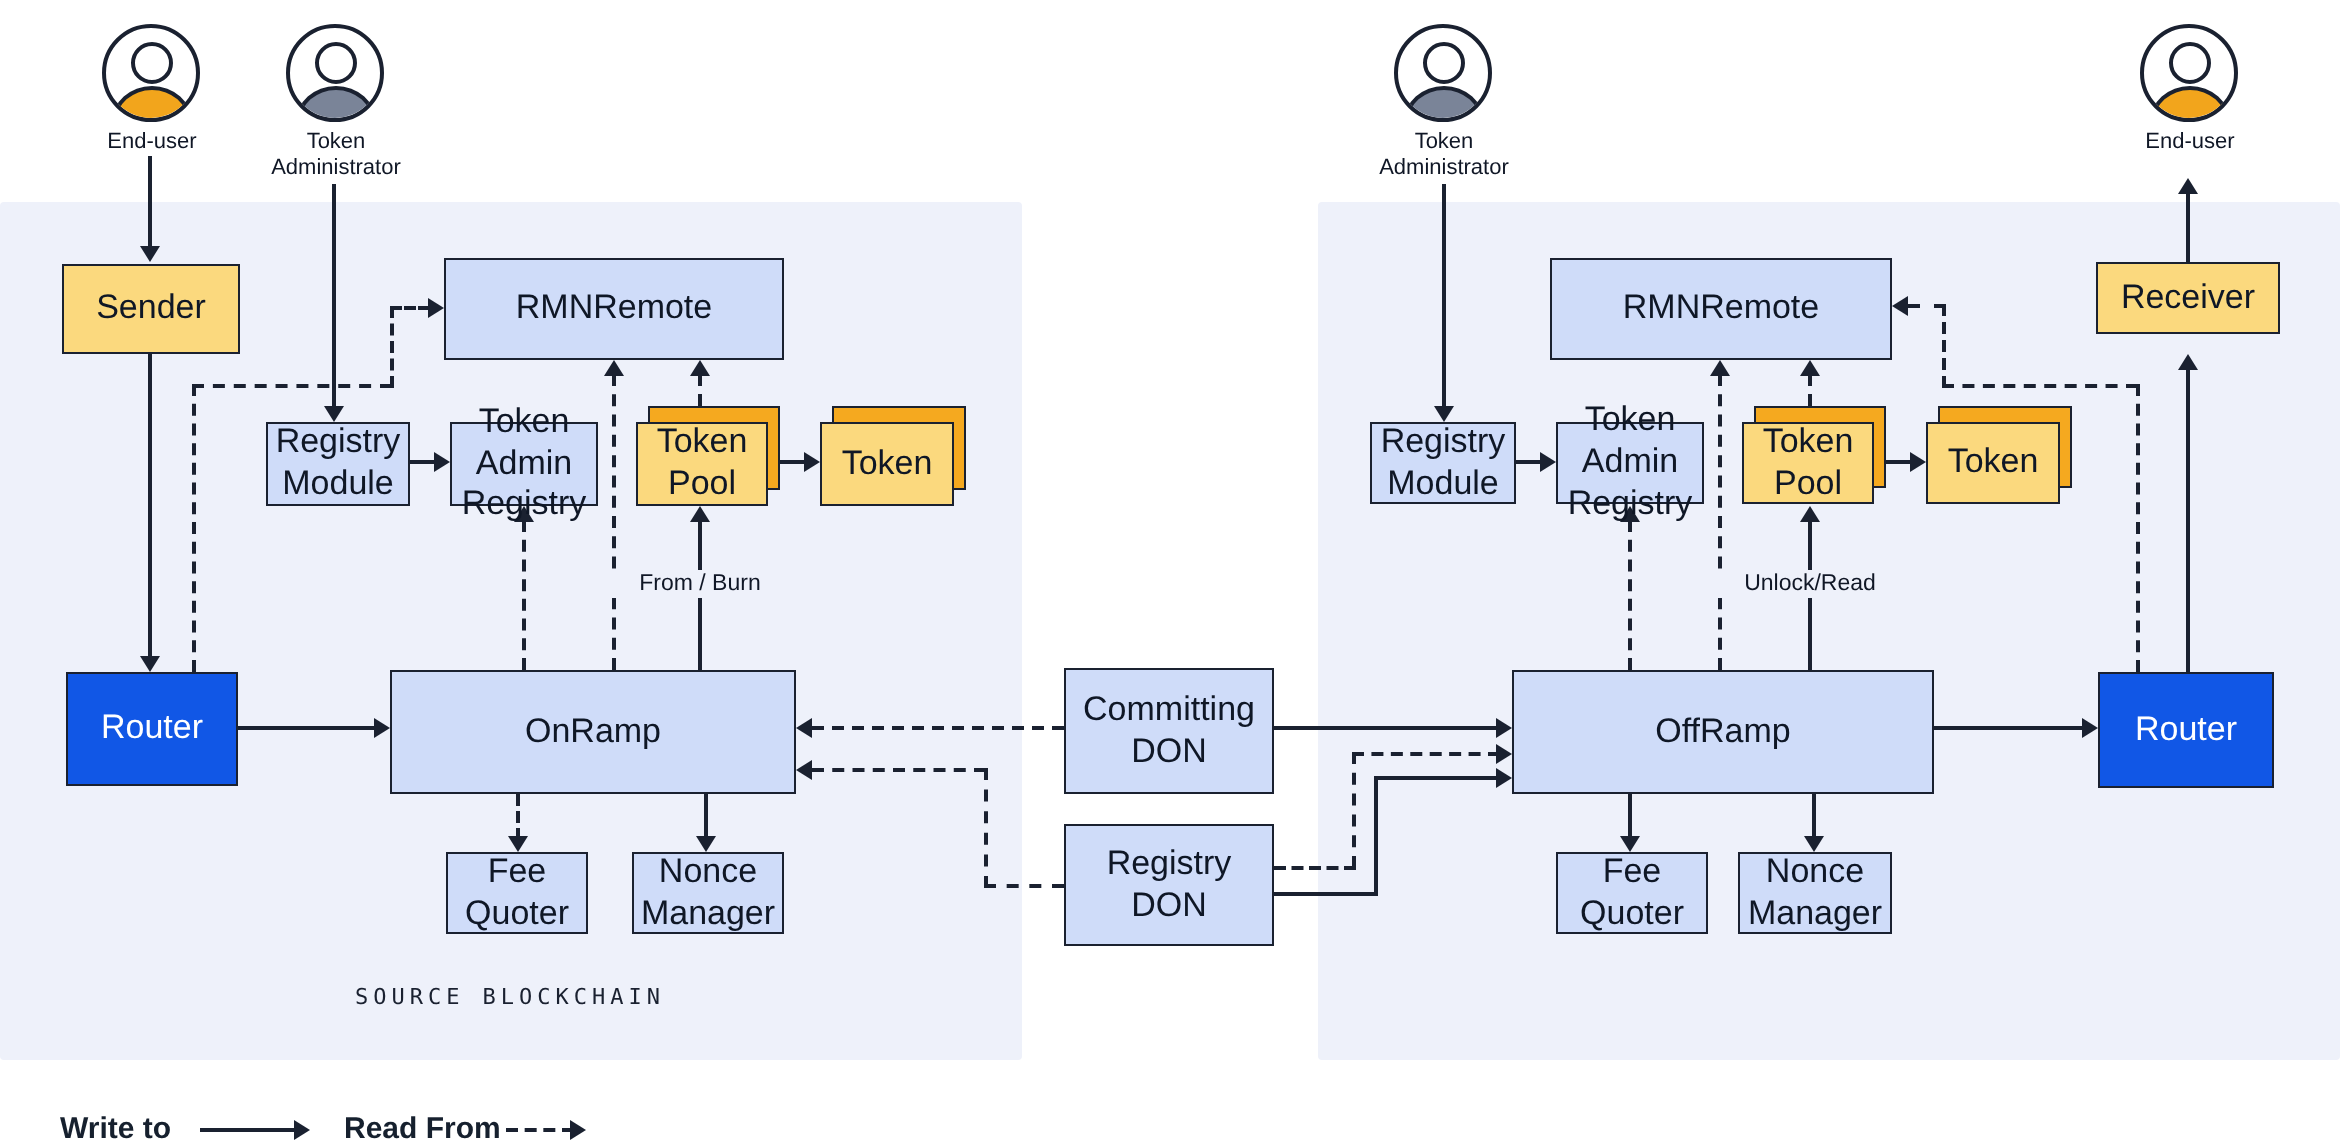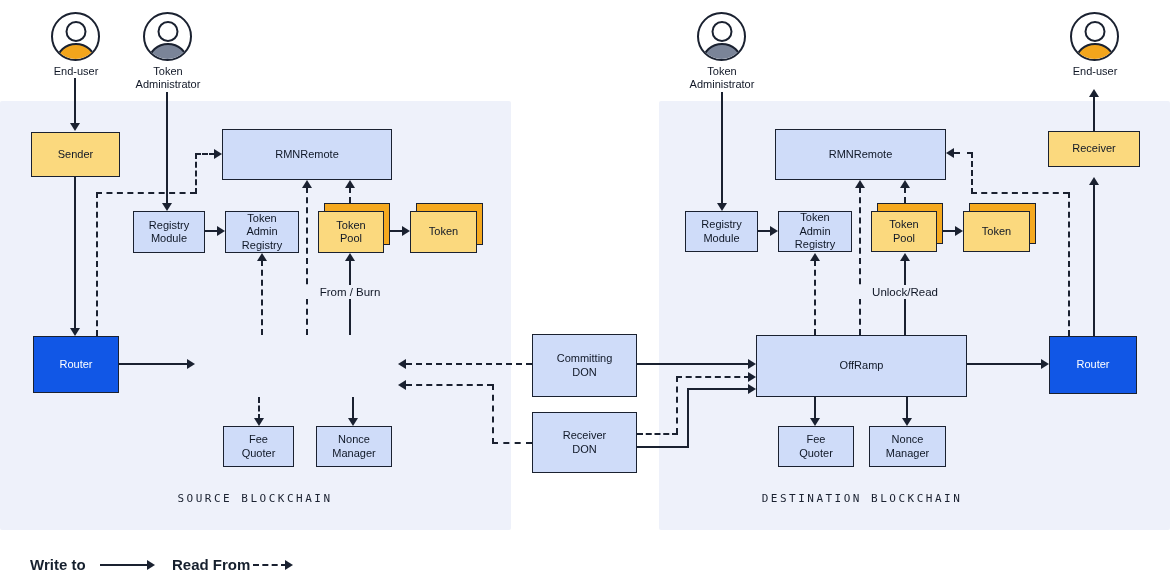--- a/index.html
+++ b/index.html
@@ -11,21 +11,21 @@
     --bright:#1157E6;
   }
   *{margin:0;padding:0;box-sizing:border-box;}
   html,body{width:1170px;height:572px;background:#ffffff;overflow:hidden;
     font-family:"Liberation Sans",sans-serif;color:#101726;}
   #stage{position:relative;width:1170px;height:572px;background:#fff;}
 
   .panel{position:absolute;background:var(--panel);border-radius:2px;}
 
   .node{position:absolute;display:flex;align-items:center;justify-content:center;
-    text-align:center;border:1.6px solid var(--line);font-size:11px;line-height:1.22;
+    text-align:center;border:1.6px solid var(--line);font-size:17px;line-height:1.22;
     color:#0F1726;z-index:3;padding:17px;}
   .fill-blue{background:var(--blue);}
   .fill-yellow{background:var(--yellow);}
   .fill-orange{background:var(--orange);z-index:2;}
   .fill-bright{background:var(--bright);color:#fff;}
 
   .hline{position:absolute;height:2px;background:var(--line);z-index:1;}
   .vline{position:absolute;width:2px;background:var(--line);z-index:1;}
   .hdash{position:absolute;height:0;border-top:2px dashed var(--line);z-index:1;}
   .vdash{position:absolute;width:0;border-left:2px dashed var(--line);z-index:1;}
@@ -217,35 +217,38 @@
     </div>
 
   <div class="node fill-orange" style="left:416px;top:203px;width:67px;height:42px"></div>
   <div class="node fill-yellow" style="left:410px;top:211px;width:67px;height:42px">
       <span>Token</span>
     </div>
 
   <div class="node fill-bright" style="left:33px;top:336px;width:86px;height:57px">
       <span>Router</span>
     </div>
+  <div class="node fill-blue" style="left:195px;top:335px;width:203px;height:62px">
+      <span>OnRamp</span>
+    </div>
   <div class="node fill-blue" style="left:223px;top:426px;width:71px;height:41px">
       <span>Fee Quoter</span>
     </div>
   <div class="node fill-blue" style="left:316px;top:426px;width:76px;height:41px">
       <span>Nonce Manager</span>
     </div>
 
   <div class="flowlbl" style="left:303px;top:285px;width:94px">From / Burn</div>
   <div class="region" style="left:145px;top:492px;width:220px">SOURCE BLOCKCHAIN</div>
 
   <div class="node fill-blue" style="left:532px;top:334px;width:105px;height:63px">
       <span>Committing DON</span>
     </div>
   <div class="node fill-blue" style="left:532px;top:412px;width:105px;height:61px">
-      <span>Receiver DON</span>
+      <span>Registry DON</span>
     </div>
 
   <div class="node fill-blue" style="left:775px;top:129px;width:171px;height:51px">
       <span>RMNRemote</span>
     </div>
   <div class="node fill-yellow" style="left:1048px;top:131px;width:92px;height:34px">
       <span>Receiver</span>
     </div>
   <div class="node fill-blue" style="left:685px;top:211px;width:73px;height:41px">
       <span>Registry Module</span>
@@ -271,21 +274,20 @@
       <span>Fee Quoter</span>
     </div>
   <div class="node fill-blue" style="left:869px;top:426px;width:77px;height:41px">
       <span>Nonce Manager</span>
     </div>
   <div class="node fill-bright" style="left:1049px;top:336px;width:88px;height:58px">
       <span>Router</span>
     </div>
 
   <div class="flowlbl" style="left:858px;top:285px;width:94px">Unlock/Read</div>
-  <div class="region" style="left:742px;top:492px;width:240px">DESTINATION BLOCKCHAIN</div>
 
   <div class="legend-txt" style="left:30px;top:556px">Write to</div>
   <div class="hline" style="left:100px;top:564px;width:49px"></div>
   <div class="ar ar-r" style="left:147px;top:560px"></div>
 
   <div class="legend-txt" style="left:172px;top:556px">Read From</div>
   <div class="hdash" style="left:253px;top:564px;width:34px"></div>
   <div class="ar ar-r" style="left:285px;top:560px"></div>
 
 </div>

